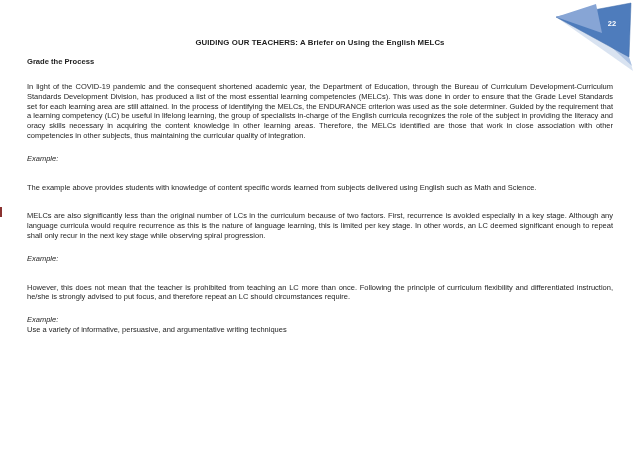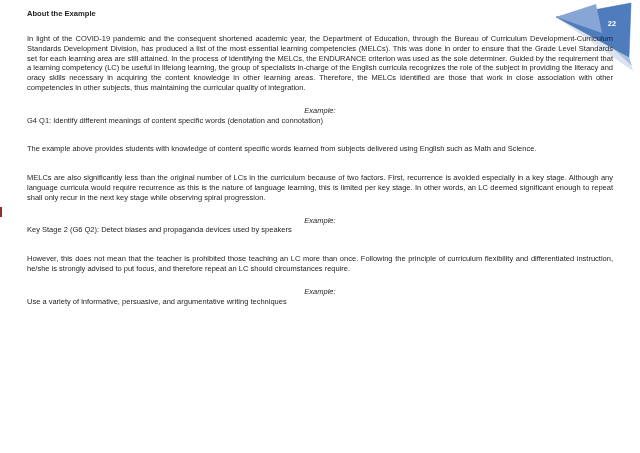--- a/index.html
+++ b/index.html
@@ -42,21 +42,21 @@
     line-height: 9.8px;
     text-align: justify;
   }
   .para.first { margin-top: 15px; }
 
   .example-block {
     margin-top: 13px;
     font-size: 7.5px;
     line-height: 9.8px;
   }
-  .example-label { font-style: italic; text-align: center; }
+  .example-label { font-style: italic; }
   .example-line { font-style: normal; }
 
   
   .corner {
     position: absolute;
     top: 0;
     right: 0;
     width: 100px;
     height: 80px;
   }
@@ -92,40 +92,39 @@
   <polygon points="16,17 91,3 89,57" fill="#4e7cbc" stroke="#3e6ba8" stroke-width="0.5"></polygon>
   <polygon points="16,17 56,4 62,33" fill="#87a5d5"></polygon>
 </svg>
 
 <div class="page-number">22</div>
 
 <div class="edge-mark"></div>
 
 <div class="doc">
 
+  <div class="doc-title">GUIDING OUR TEACHERS: A Briefer on Using the English MELCs</div>
 
-  <div class="section-heading">About the Example</div>
+  <div class="section-heading">Grade the Process</div>
 
   <div class="para first">In light of the COVID-19 pandemic and the consequent shortened academic year, the Department of Education, through the Bureau of Curriculum Development-Curriculum Standards Development Division, has produced a list of the most essential learning competencies (MELCs). This was done in order to ensure that the Grade Level Standards set for each learning area are still attained. In the process of identifying the MELCs, the ENDURANCE criterion was used as the sole determiner. Guided by the requirement that a learning competency (LC) be useful in lifelong learning, the group of specialists in-charge of the English curricula recognizes the role of the subject in providing the literacy and oracy skills necessary in acquiring the content knowledge in other learning areas. Therefore, the MELCs identified are those that work in close association with other competencies in other subjects, thus maintaining the curricular quality of integration.</div>
 
   <div class="example-block">
     <div class="example-label">Example:</div>
-    <div class="example-line">G4 Q1: Identify different meanings of content specific words (denotation and connotation)</div>
   </div>
 
   <div class="para">The example above provides students with knowledge of content specific words learned from subjects delivered using English such as Math and Science.</div>
 
   <div class="para">MELCs are also significantly less than the original number of LCs in the curriculum because of two factors. First, recurrence is avoided especially in a key stage. Although any language curricula would require recurrence as this is the nature of language learning, this is limited per key stage. In other words, an LC deemed significant enough to repeat shall only recur in the next key stage while observing spiral progression.</div>
 
   <div class="example-block">
     <div class="example-label">Example:</div>
-    <div class="example-line">Key Stage 2 (G6 Q2): Detect biases and propaganda devices used by speakers</div>
   </div>
 
-  <div class="para">However, this does not mean that the teacher is prohibited those teaching an LC more than once. Following the principle of curriculum flexibility and differentiated instruction, he/she is strongly advised to put focus, and therefore repeat an LC should circumstances require.</div>
+  <div class="para">However, this does not mean that the teacher is prohibited from teaching an LC more than once. Following the principle of curriculum flexibility and differentiated instruction, he/she is strongly advised to put focus, and therefore repeat an LC should circumstances require.</div>
 
 
   <div class="example-block">
     <div class="example-label">Example:</div>
     <div class="example-line">Use a variety of informative, persuasive, and argumentative writing techniques</div>
   </div>
 
 </div>
 
 </body></html>

